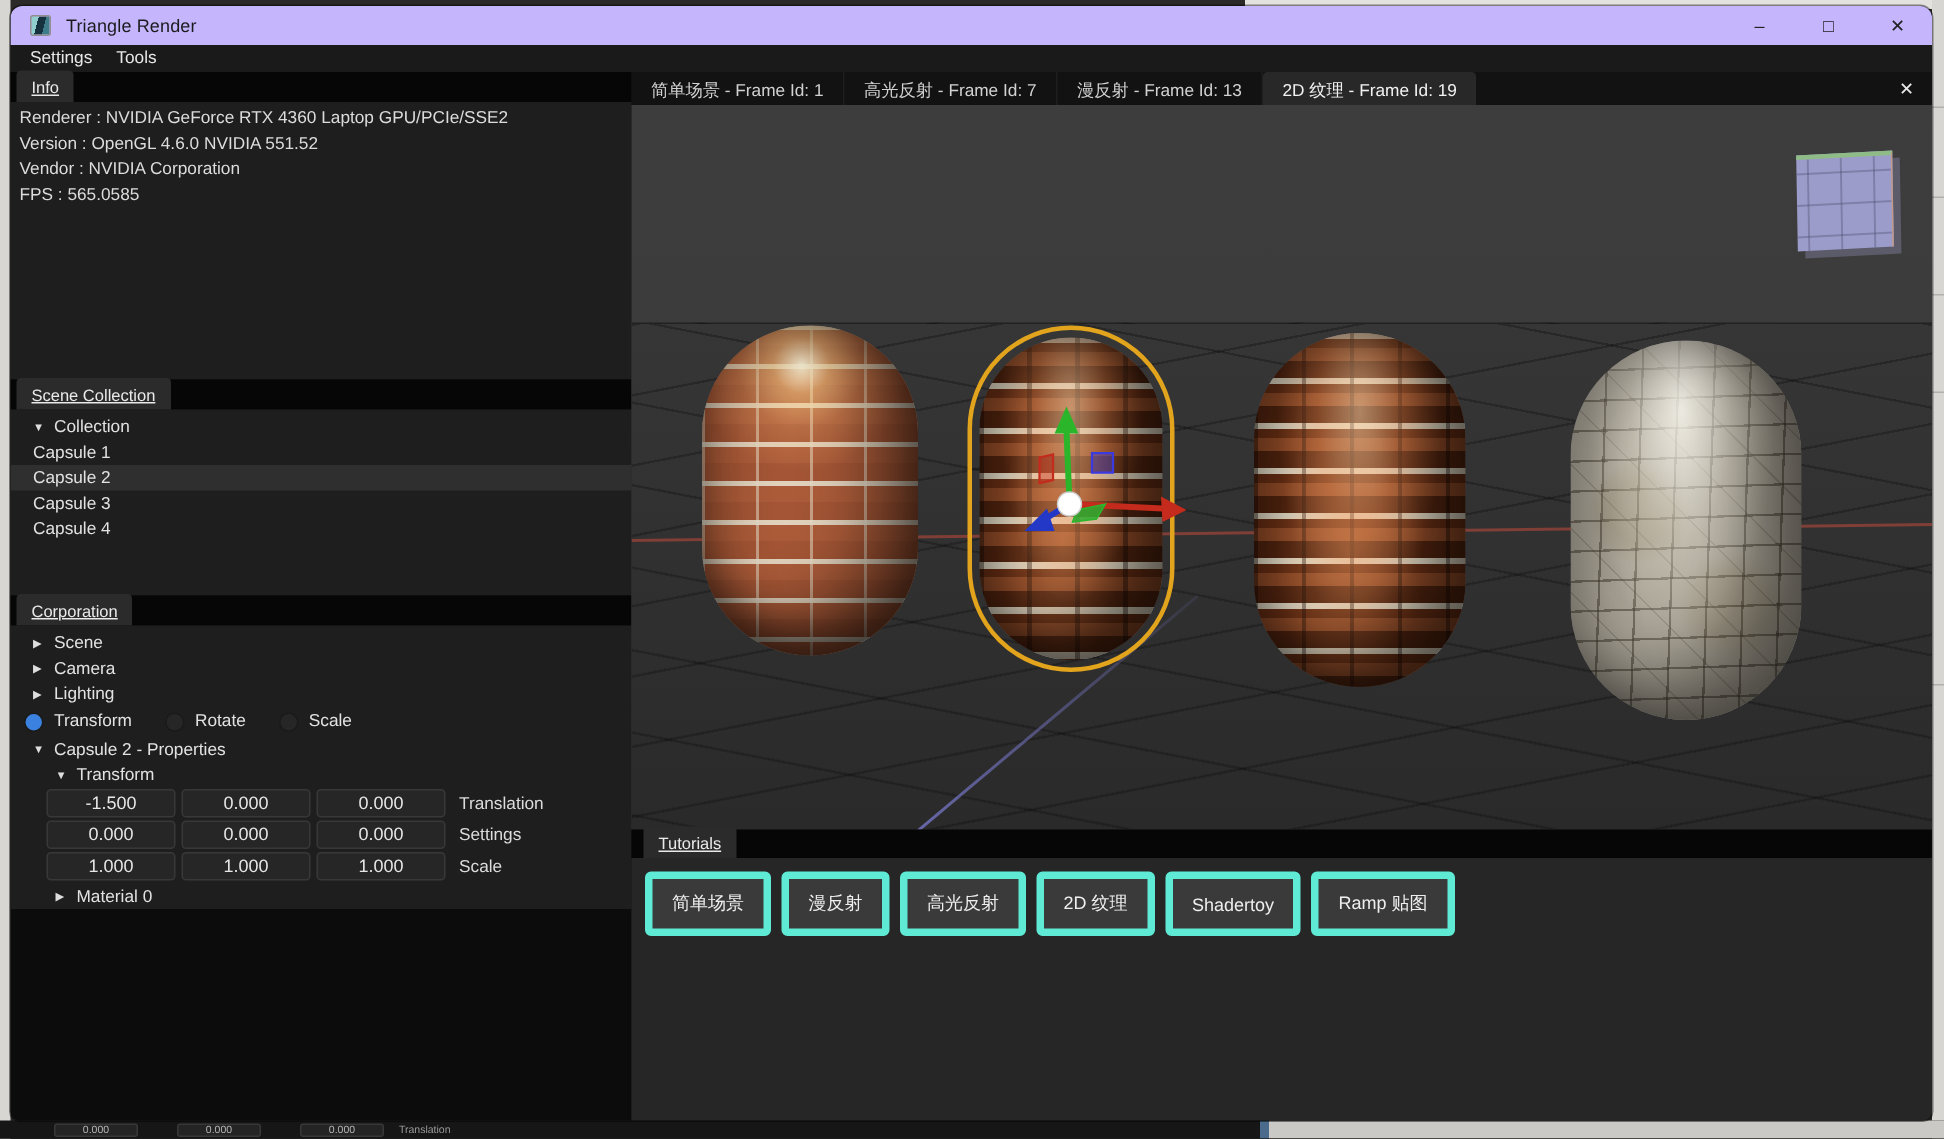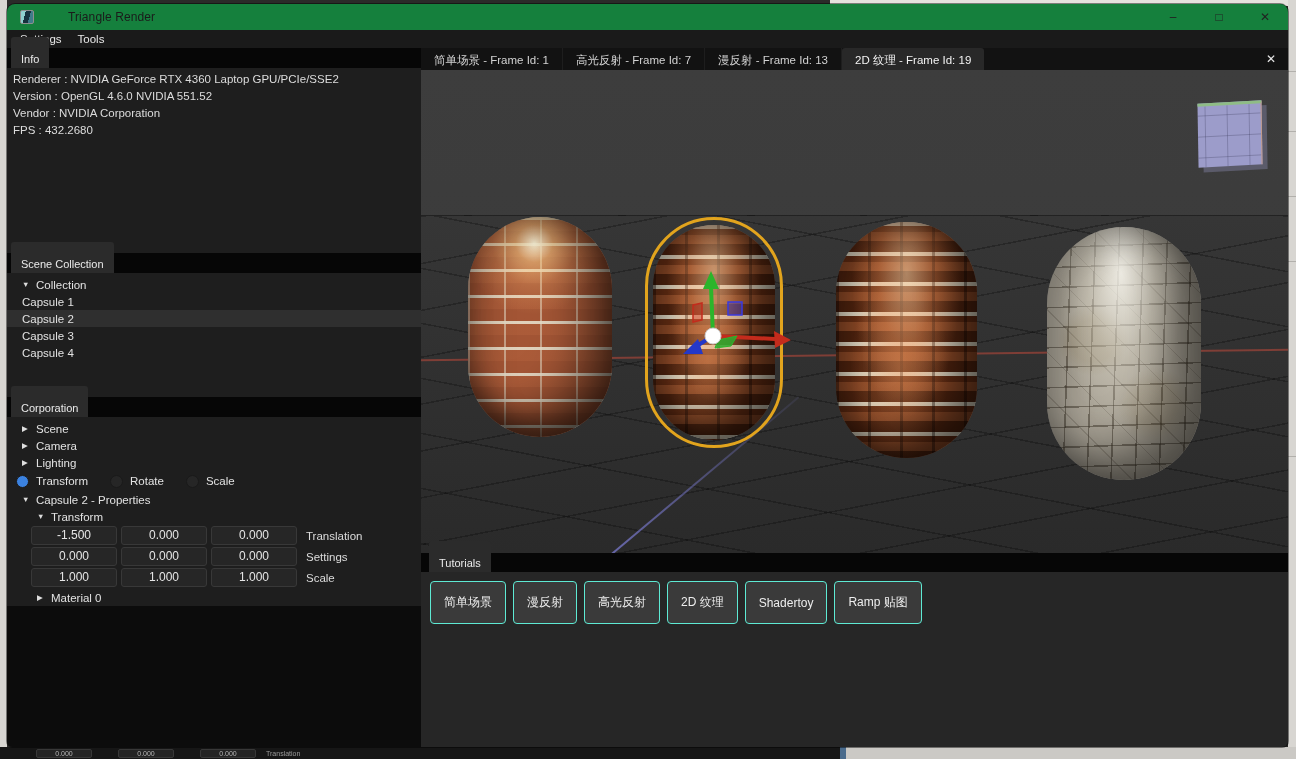--- a/index.html
+++ b/index.html
@@ -19,37 +19,37 @@
   .behind-bottom .blue-part  { position:absolute; left:840px; width:6px; top:0; bottom:0; background:#4a6b8c; }
   .mini-box { position:absolute; top:2px; width:56px; height:9px; background:#242424; border:1px solid #383838;
     border-radius:2px; color:#b5b5b5; font-size:7px; line-height:7px; text-align:center; overflow:hidden; }
   .mini-label { position:absolute; top:3px; color:#9a9a9a; font-size:7px; line-height:7px; }
 
   
   .app-window { position:absolute; left:7px; top:4px; width:1281px; height:743px;
     border-radius:8px 8px 6px 6px; overflow:hidden; background:#141414;
     box-shadow:0 0 0 1px rgba(0,0,0,0.45); }
 
-  .titlebar { position:absolute; left:0; top:0; right:0; height:26px; background:#15803d;
-    display:flex; align-items:center; color:#1b1b1b; font-size:12px;gap:24px; }
+  .titlebar { position:absolute; left:0; top:0; right:0; height:26px; background:#c4b5fd;
+    display:flex; align-items:center; color:#1b1b1b; font-size:12px; }
   .app-icon { width:14px; height:14px; margin:0 10px 0 13px; border-radius:2px; border:1px solid #8f8f8f;
     background:linear-gradient(105deg,#8fd0cf 0 32%,#16323e 32% 66%,#3f7c8a 66%); }
   .win-title { letter-spacing:0.1px; }
   .win-controls { margin-left:auto; display:flex; height:100%; }
   .win-btn { width:46px; height:100%; display:flex; align-items:center; justify-content:center;
     font-size:12px; color:#222; }
 
   .menubar { position:absolute; left:0; top:26px; right:0; height:18px; background:#1a1a1a;
     display:flex; align-items:center; padding-left:5px; }
   .menu-item { color:#e8e8e8; font-size:11.5px; padding:0 8px; }
 
   
   .left-panel { position:absolute; left:0; top:44px; width:414px; bottom:0; background:#0c0c0c; }
   .tabbar { height:20px; background:#060606; display:flex; align-items:flex-end; padding-left:4px; }
-  .tab { background:#2b2b2b; color:#eaeaea; font-size:11px; padding:16px 10px 3px; border-radius:3px 3px 0 0; white-space:nowrap; }
+  .tab { background:#2b2b2b; color:#eaeaea; font-size:11px; padding:6px 10px 3px; border-radius:3px 3px 0 0; white-space:nowrap;text-decoration:underline; }
   .section { background:#1e1e1e; overflow:hidden; }
   .sec-info  { height:185px; padding:3px 8px 0 6px; }
   .info-line { font-size:11.5px; line-height:17px; color:#dcdcdc; white-space:nowrap; }
   .sec-scene { height:124px; padding-top:3px; }
   .tree-row { height:17px; display:flex; align-items:center; font-size:11.5px; color:#e2e2e2; }
   .tree-row .arrow { width:14px; margin-left:15px; font-size:7.5px; color:#dedede; text-align:left; }
   .tree-row .arrow.lvl2 { margin-left:30px; }
   .leaf { padding-left:15px; }
   .tree-row.selected { background:#2f2f2f; }
   .sec-props { height:189px; padding-top:3px; position:relative; }
@@ -118,21 +118,21 @@
     background-image:
       linear-gradient(rgba(70,70,105,0.35) 1px, transparent 1px),
       linear-gradient(90deg, rgba(70,70,105,0.35) 1px, transparent 1px);
     background-size:22px 21px; background-position:7px 9px; }
 
   
   .tut-tabbar { position:absolute; left:414px; top:549px; width:867px; height:19px; background:#060606;
     display:flex; align-items:flex-end; padding-left:8px; }
   .tut-panel { position:absolute; left:414px; top:568px; width:867px; height:175px; background:#262626;
     padding:9px 0 0 9px; display:flex; gap:7px; align-items:flex-start; }
-  .tut-btn { height:43px; background:#3a3a3a; border:1px solid #5eead4; border-radius:4px; color:#eee;
+  .tut-btn { height:43px; background:#3a3a3a; border:5px solid #5eead4; border-radius:4px; color:#eee;
     font-size:12px; padding:0 13px; display:flex; align-items:center; white-space:nowrap; }
 </style>
 </head>
 <body>
 
 <div class="behind-top-right"></div>
 <div class="behind-left"></div>
 <div class="behind-right">
   <div class="divider" style="top:71px"></div>
   <div class="divider" style="top:131px"></div>
@@ -174,21 +174,21 @@
 
   <div class="left-panel">
 
     <div class="tabbar">
       <div class="tab">Info</div>
     </div>
     <div class="section sec-info">
       <div class="info-line">Renderer : NVIDIA GeForce RTX 4360 Laptop GPU/PCIe/SSE2</div>
       <div class="info-line">Version : OpenGL 4.6.0 NVIDIA 551.52</div>
       <div class="info-line">Vendor : NVIDIA Corporation</div>
-      <div class="info-line">FPS : 432.2680</div>
+      <div class="info-line">FPS : 565.0585</div>
     </div>
 
     <div class="tabbar">
       <div class="tab">Scene Collection</div>
     </div>
     <div class="section sec-scene">
       <div class="tree-row">
         <span class="arrow">▼</span>
         <span>Collection</span>
       </div>

